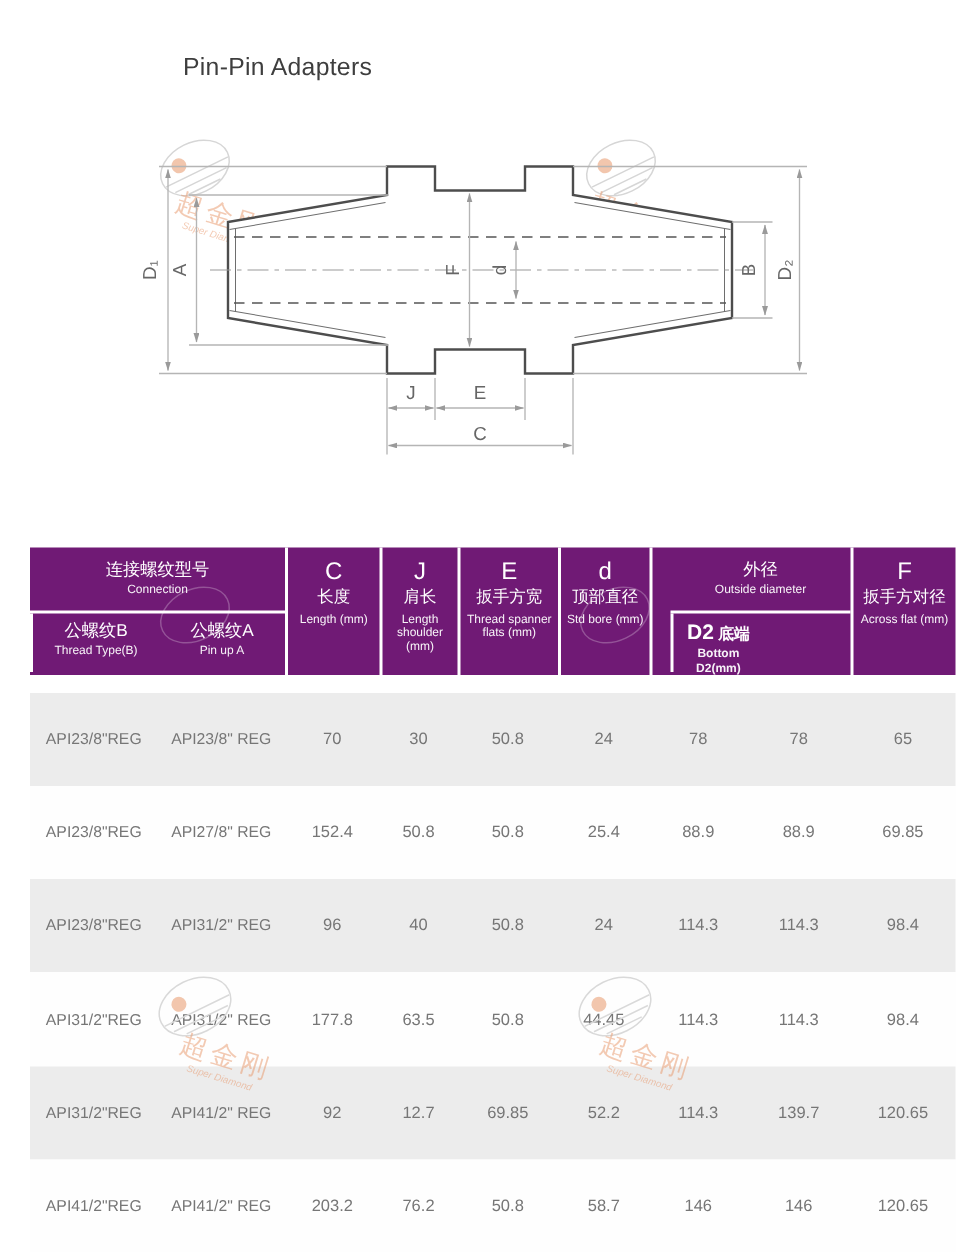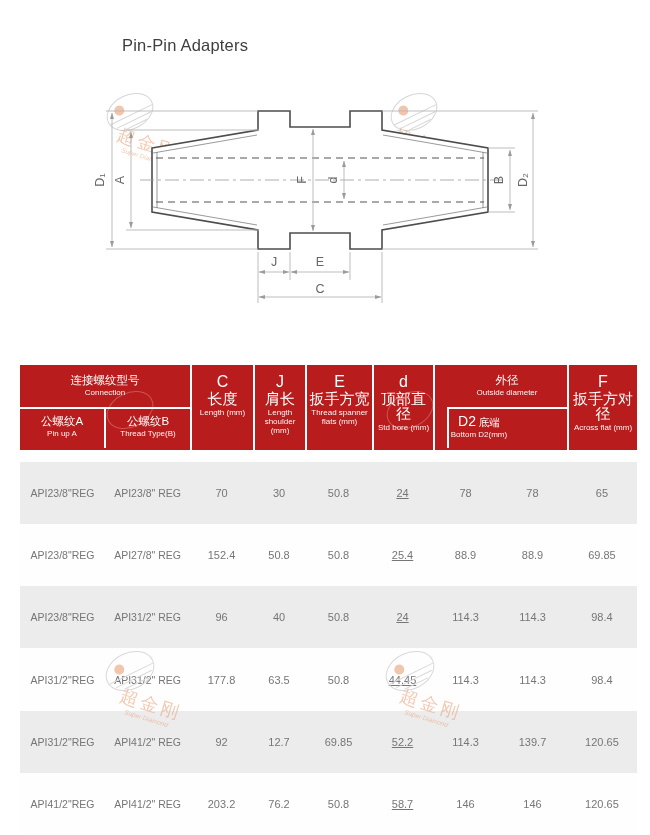--- a/index.html
+++ b/index.html
@@ -6,48 +6,48 @@
   .page{position:relative;width:650px;height:835px;background:#ffffff;overflow:hidden;
         font-family:"Liberation Sans",sans-serif;}
   .title{position:absolute;left:122px;top:36px;font-size:16.5px;font-weight:500;
          color:#3e3e3e;letter-spacing:.2px;}
   svg text{font-family:"Liberation Sans",sans-serif;}
   .diagram{position:absolute;left:0;top:0;z-index:1;}
   .wm-overlay{position:absolute;left:0;top:0;z-index:6;pointer-events:none;}
 
   
   .spec-table{position:absolute;left:20px;top:365px;width:617px;z-index:2;}
-  .thead{display:flex;height:85px;background:#b91c1c;color:#fff;}
+  .thead{display:flex;height:85px;background:#701a75;color:#fff;}
   .hcol{box-sizing:border-box;display:flex;flex-direction:column;align-items:center;
         text-align:center;}
   .bl{border-left:2px solid #fff;}
   .w-conn{width:27.56%;}
   .w-c{width:10.21%;} .w-j{width:8.43%;} .w-e{width:10.86%;} .w-d{width:9.89%;}
   .w-od{width:21.72%;padding-left:12px;} .w-f{width:11.34%;}
   .gtitle{box-sizing:border-box;width:100%;height:44px;border-bottom:2px solid #fff;
           padding-top:8px;}
   .gsub{display:flex;width:100%;height:39px;}
   .scell{box-sizing:border-box;flex:1;padding-top:5px;text-align:center;}
-  .wd1{flex:0 0 48.5%;} .wd2{flex:0 0 51.5%;}
+  .wd1{flex:0 0 48.5%;} .wd2{flex:0 0 51.5%;font-weight:bold;}
   .cn{font-size:11.5px;line-height:14px;}
   .en{font-size:8px;line-height:9.5px;margin-top:1px;opacity:.95;}
   .letter{padding-top:8px;}
   .lt{font-size:16px;line-height:18px;}
-  .letter .cn{font-size:15px;line-height:15px;}
+  .letter .cn{font-size:11px;line-height:15px;}
   .letter .en{font-size:8px;line-height:9px;margin-top:2px;padding:0 2px;}
   .code-line{font-size:10.5px;line-height:14px;}
   .code{font-size:14px;}
   .tbody{padding-top:12px;}
   .trow{display:flex;height:62.16px;align-items:center;}
   .trow.odd{background:#ececec;}
   .trow.even{background:#fefefe;}
   .tcell{box-sizing:border-box;text-align:center;font-size:11px;color:#767676;}
   .tcell.c0,.tcell.c1{font-size:10.5px;}
   .c0{width:13.78%;} .c1{width:13.78%;} .c2{width:10.21%;} .c3{width:8.43%;}
-  .c4{width:10.86%;} .c5{width:9.89%;text-decoration:underline;} .c6{width:10.53%;} .c7{width:11.18%;}
+  .c4{width:10.86%;} .c5{width:9.89%;} .c6{width:10.53%;} .c7{width:11.18%;}
   .c8{width:11.34%;}
 </style>
 </head>
 <body>
 
 <div class="page">
 
   <div class="title">Pin-Pin Adapters</div>
 
   <svg class="diagram" width="650" height="360" viewBox="0 0 650 360">
@@ -139,27 +139,27 @@
 
   <div class="spec-table">
     <div class="thead">
 
       <div class="hcol group w-conn">
         <div class="gtitle">
           <div class="cn">连接螺纹型号</div>
           <div class="en">Connection</div>
         </div>
         <div class="gsub">
+          <div class="scell bl">
+            <div class="cn">公螺纹B</div>
+            <div class="en">Thread Type(B)</div>
+          </div>
           <div class="scell">
             <div class="cn">公螺纹A</div>
             <div class="en">Pin up A</div>
-          </div>
-          <div class="scell bl">
-            <div class="cn">公螺纹B</div>
-            <div class="en">Thread Type(B)</div>
           </div>
         </div>
       </div>
 
       <div class="hcol letter w-c bl">
         <div class="lt">C</div>
         <div class="cn">长度</div>
         <div class="en">Length (mm)</div>
       </div>
 

